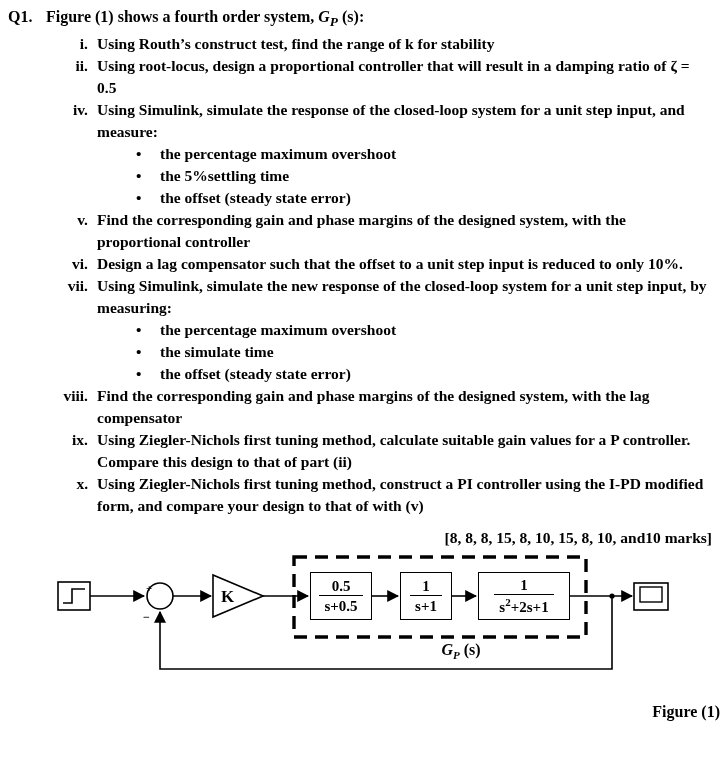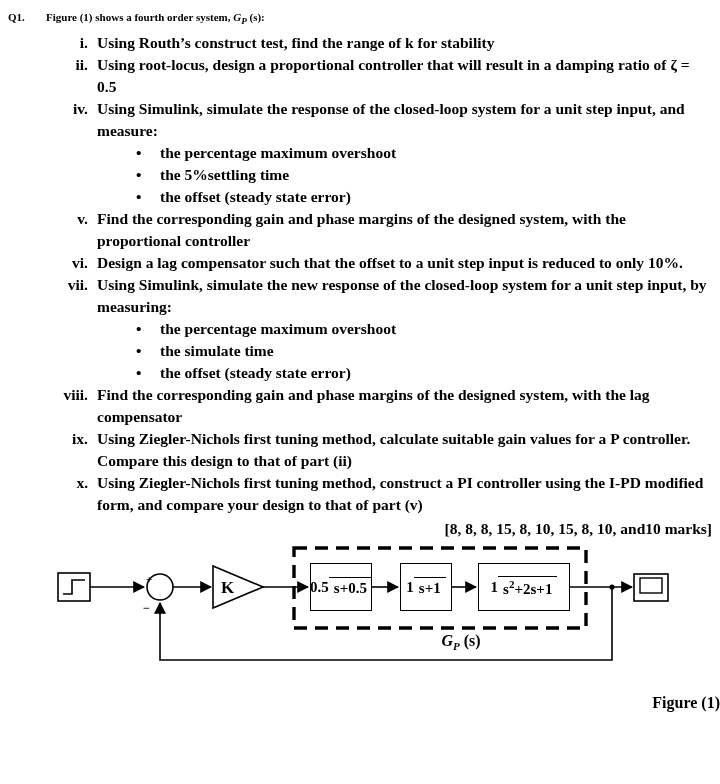--- a/index.html
+++ b/index.html
@@ -6,41 +6,41 @@
   html,body { background:#fff; }
   body {
     width:720px; height:784px;
     color:#000;
     font-family:"Liberation Serif", serif;
     font-weight:700;
     overflow:hidden;
   }
   .page { width:720px; height:784px; padding-top:6px; position:relative; }
 
-  .qheader { display:flex; font-size:11px; line-height:22px; }
+  .qheader { display:flex; font-size:16px; line-height:22px; }
   .qnum { flex:0 0 46px; padding-left:8px; }
   .qintro { flex:1; }
 
   .item { display:flex; font-size:15.5px; line-height:22px; }
   .inum { flex:0 0 88px; text-align:right; }
   .itext { flex:1; margin-left:9px; padding-right:10px; }
 
   .bullet { display:flex; font-size:15.5px; line-height:22px; margin-left:134px; }
   .bdot { flex:0 0 26px; padding-left:2px; }
   .btext { flex:1; }
 
-  .marks { text-align:right; padding-right:8px; font-size:15.5px; line-height:22px; margin-top:2px; }
+  .marks { text-align:right; padding-right:8px; font-size:15.5px; line-height:22px; margin-top:10px; }
 
   .diagram { position:relative; width:720px; height:150px; margin-top:2px; }
   .diagram svg { position:absolute; left:0; top:0; }
   .diagram svg text { font-family:"Liberation Serif", serif; font-weight:700; fill:#000; }
 
   .tf {
     position:absolute; border:1.6px solid #000; background:#fff;
-    display:flex; flex-direction:row; align-items:center; justify-content:center;
+    display:flex; flex-direction:column; align-items:center; justify-content:center;
     text-align:center; font-size:15px; line-height:1.2;
   }
   .tf .den { border-top:1.6px solid #000; padding:1px 5px 0; }
   .tf sup { font-size:11px; vertical-align:super; }
 
   .plant-label { position:absolute; left:411px; top:90px; width:100px; text-align:center; font-size:16px; }
   .plant-label i { font-style:italic; }
   .plant-label sub { font-size:11px; }
 
   .caption { text-align:right; font-size:16px; line-height:22px; }
@@ -106,21 +106,21 @@
   <div class="item">
     <span class="inum">viii.</span>
     <span class="itext">Find the corresponding gain and phase margins of the designed system, with the lag compensator</span>
   </div>
   <div class="item">
     <span class="inum">ix.</span>
     <span class="itext">Using Ziegler-Nichols first tuning method, calculate suitable gain values for a P controller. Compare this design to that of part (ii)</span>
   </div>
   <div class="item">
     <span class="inum">x.</span>
-    <span class="itext">Using Ziegler-Nichols first tuning method, construct a PI controller using the I-PD modified form, and compare your design to that of part (v)</span>
+    <span class="itext">Using Ziegler-Nichols first tuning method, construct a PI controller using the I-PD modified form, and compare your design to that of with (v)</span>
   </div>
 
   <div class="marks">[8, 8, 8, 15, 8, 10, 15, 8, 10, and10 marks]</div>
 
   <div class="diagram">
     <svg width="720" height="150" viewBox="0 0 720 150">
       <defs>
         <marker id="arw" viewBox="0 0 10 10" refX="9" refY="5" markerWidth="7.5" markerHeight="7.5" orient="auto">
           <path d="M0,0 L10,5 L0,10 z" fill="#000"></path>
         </marker>

